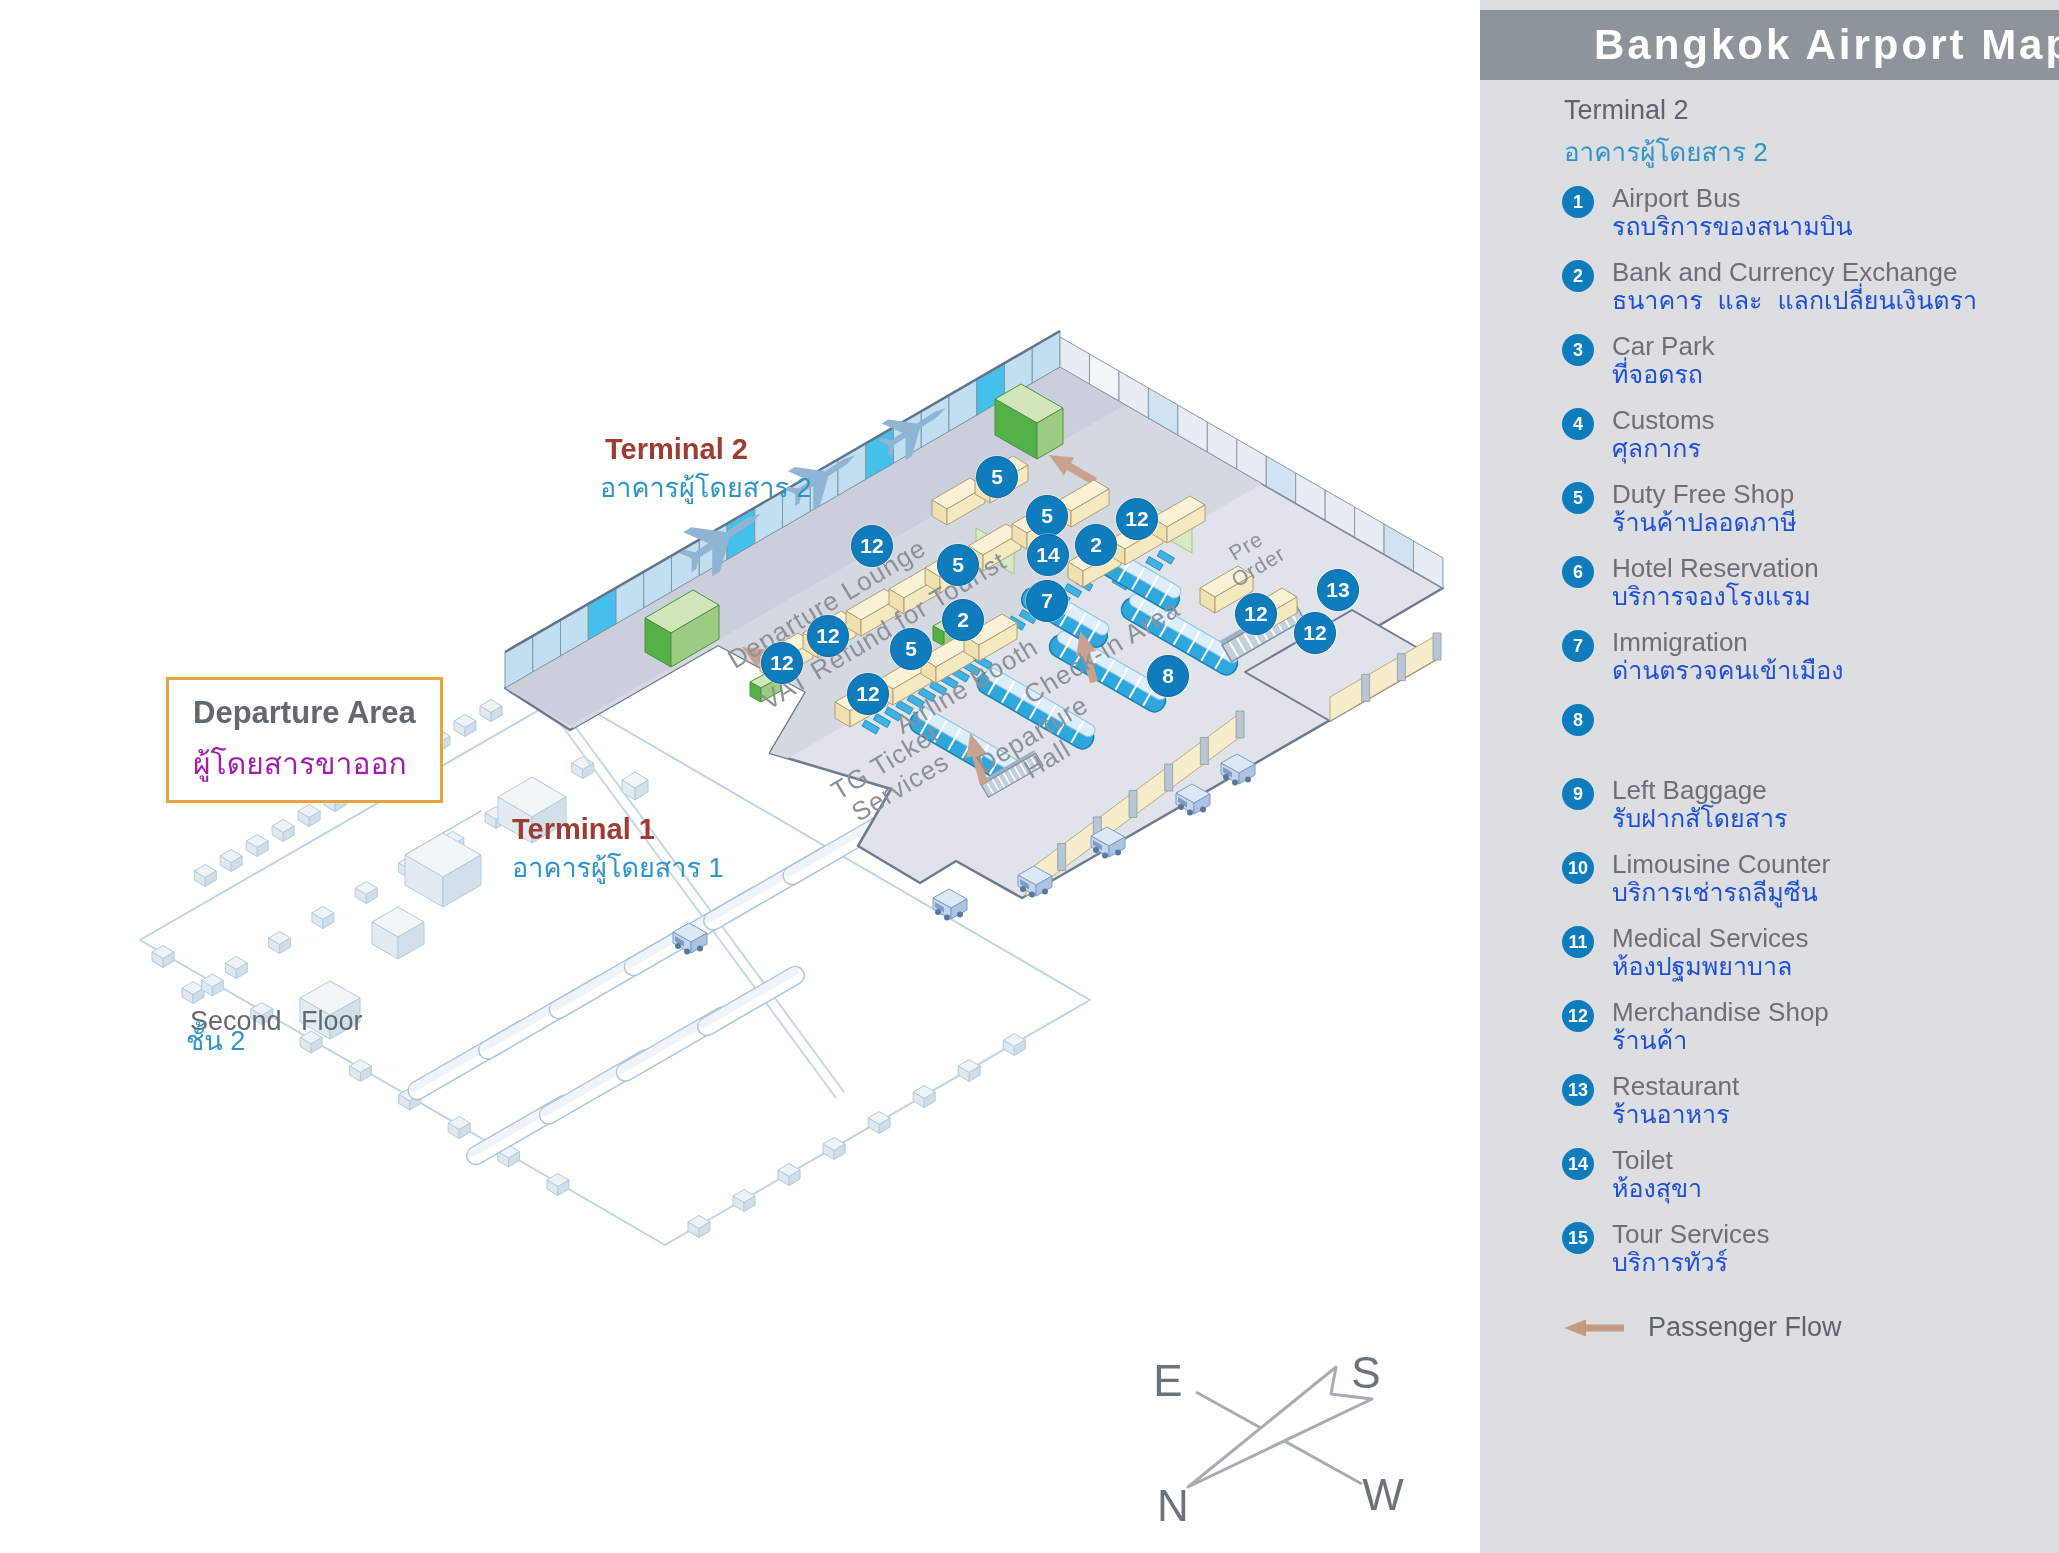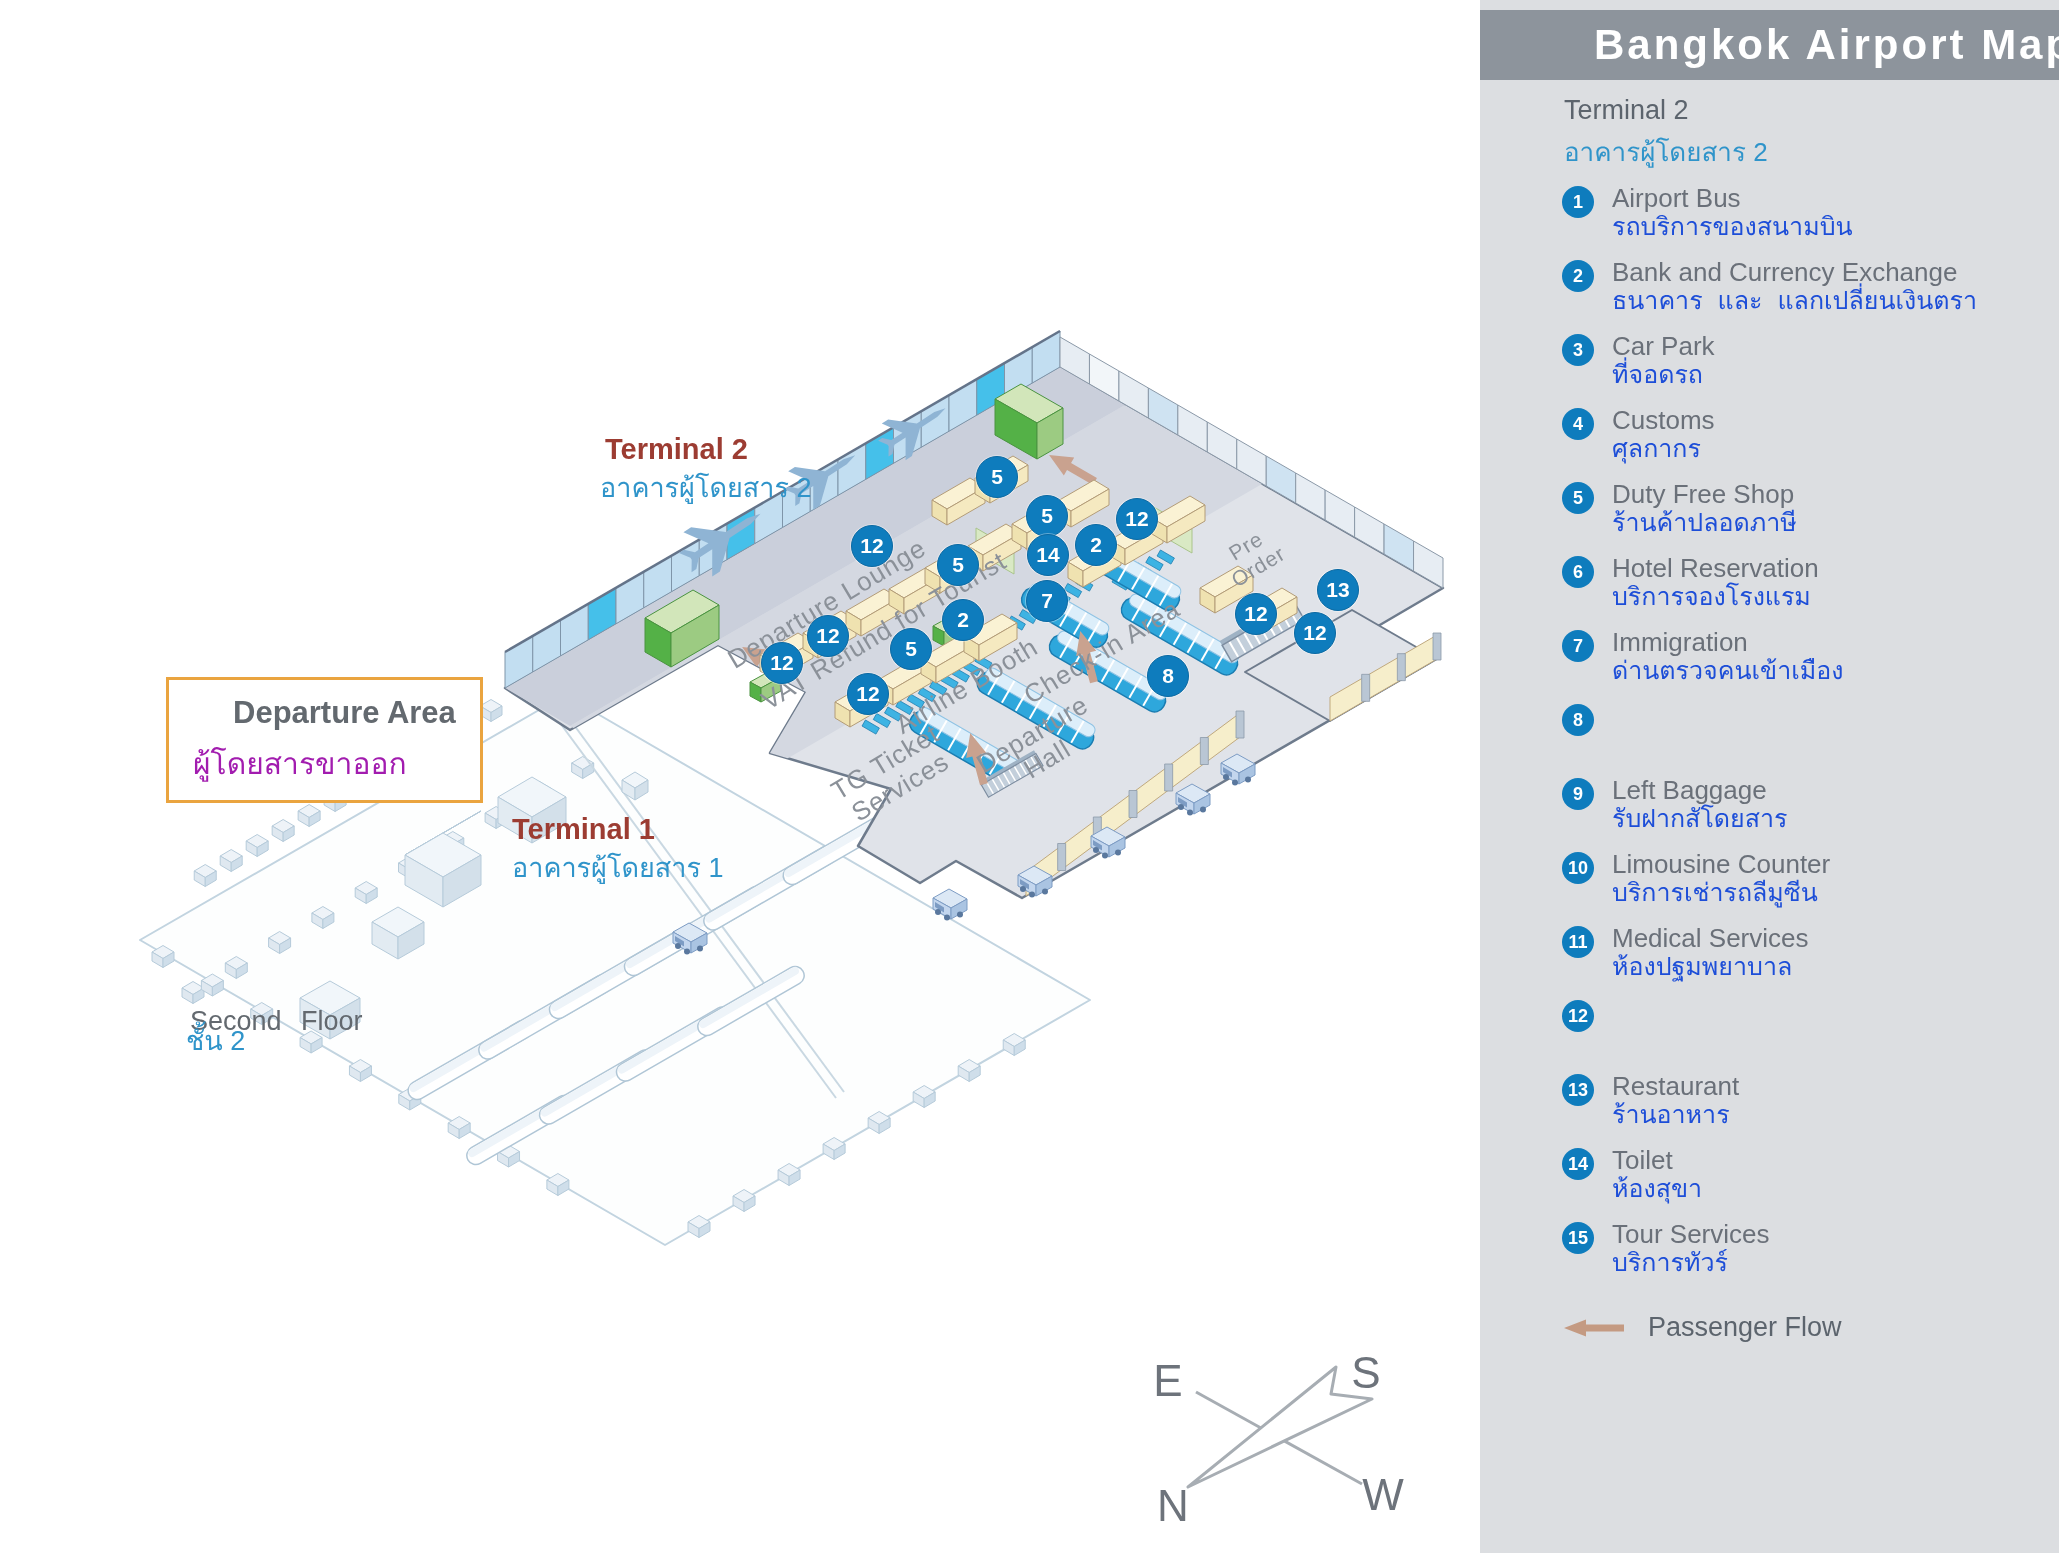--- a/index.html
+++ b/index.html
@@ -27,21 +27,21 @@
 
   
   .maplabel{position:absolute;white-space:nowrap;}
   .red-label{font-size:29px;font-weight:bold;color:#9c3c32;}
   .thai-label{font-size:27px;color:#2f94ca;}
   .rot{position:absolute;transform:translate(-50%,-50%) rotate(-31deg);color:#8b9199;
        font-size:26px;white-space:nowrap;letter-spacing:1px;text-align:center;line-height:1.12;}
   .rot.small{font-size:21px;}
   #departure-area-box{position:absolute;left:166px;top:677px;background:#fff;border:3px solid #eaa43f;
        padding:15px 24px 13px 24px;z-index:3;}
-  #departure-area-box .t{font-size:31px;font-weight:bold;color:#63696f;margin-left:40px;}
+  #departure-area-box .t{font-size:31px;font-weight:bold;color:#63696f;}
   #departure-area-box .s{font-size:30px;color:#a21caf;margin-top:9px;}
   #second-floor{position:absolute;left:190px;top:1006px;font-size:27px;color:#63696f;word-spacing:12px;}
   #second-floor-th{position:absolute;left:186px;top:1019px;font-size:27px;color:#2f94ca;}
 
   
   .marker{position:absolute;width:40px;height:40px;border-radius:50%;background:#0e7cbd;
           border:1px solid #0a69a3;color:#fff;font-size:21px;font-weight:bold;
           display:flex;align-items:center;justify-content:center;
           transform:translate(-50%,-50%);z-index:4;box-shadow:0 0 0 1px rgba(255,255,255,.35);}
 
@@ -655,20 +655,24 @@
   <div class="legend-item">
     <div class="legend-num">11</div>
     <div class="legend-texts">
       <div class="legend-en">Medical Services</div>
       <div class="legend-th">ห้องปฐมพยาบาล</div>
     </div>
   </div>
 
   <div class="legend-item">
     <div class="legend-num">12</div>
+    <div class="legend-texts">
+      <div class="legend-en">Merchandise Shop</div>
+      <div class="legend-th">ร้านค้า</div>
+    </div>
   </div>
 
   <div class="legend-item">
     <div class="legend-num">13</div>
     <div class="legend-texts">
       <div class="legend-en">Restaurant</div>
       <div class="legend-th">ร้านอาหาร</div>
     </div>
   </div>
 

